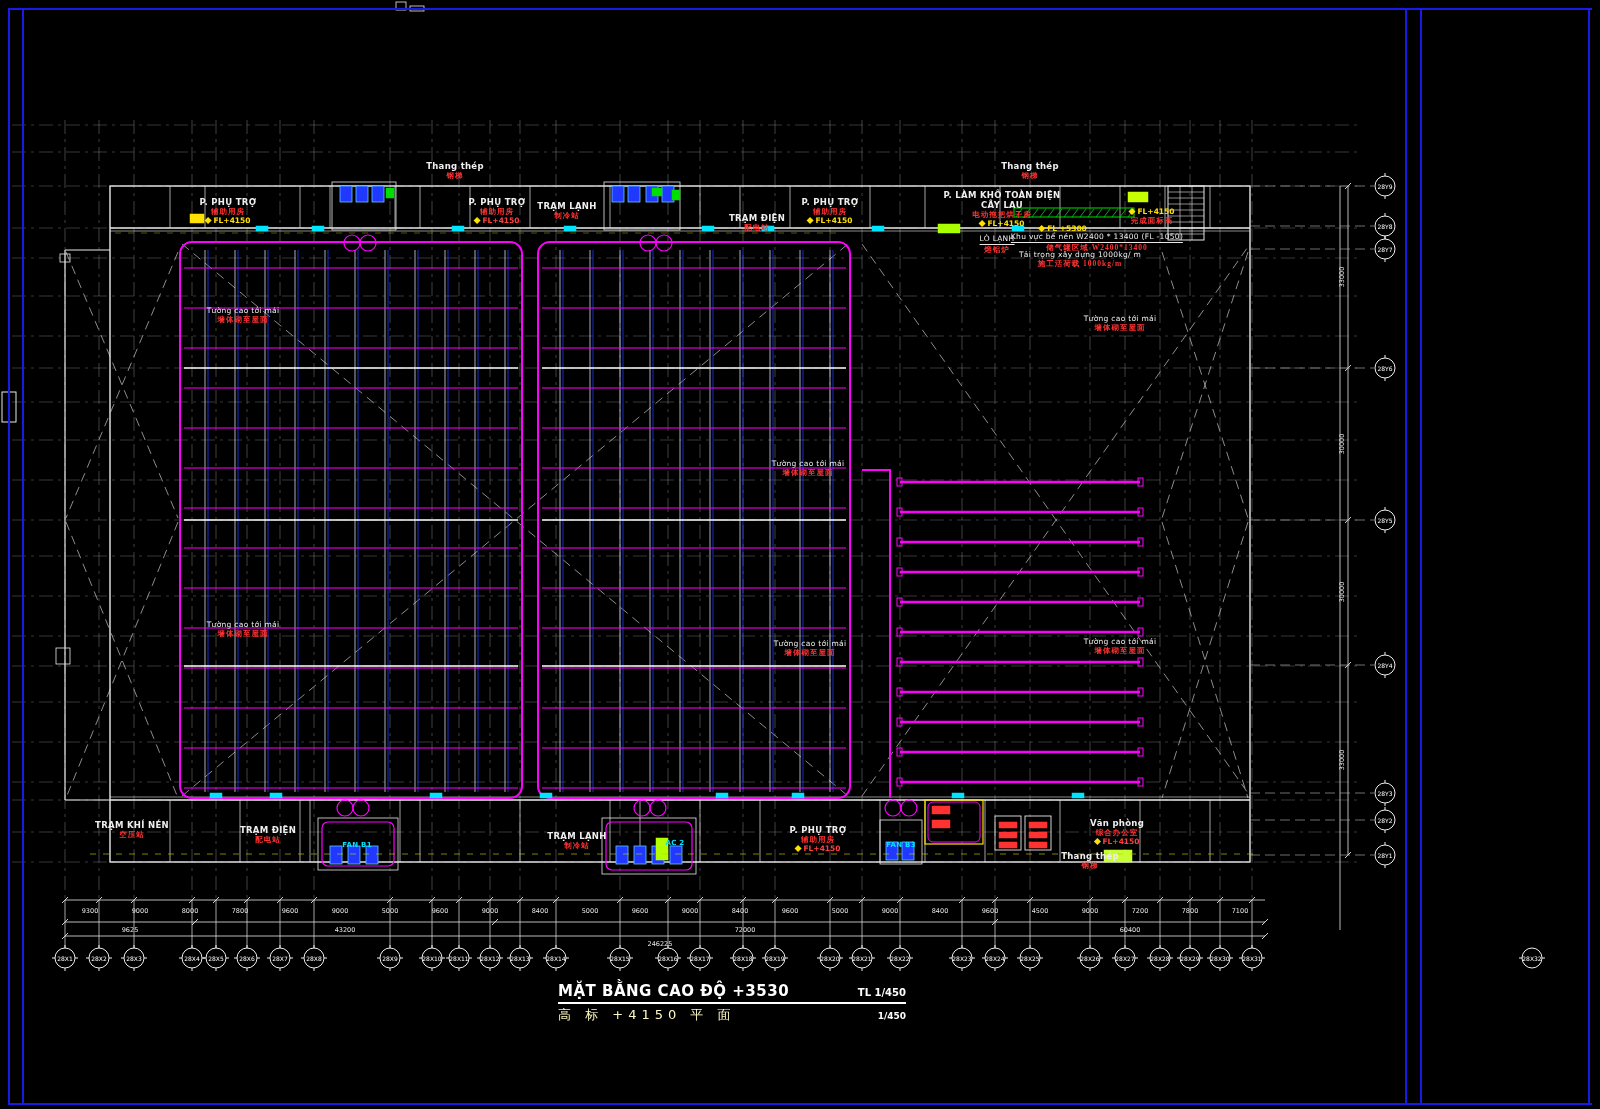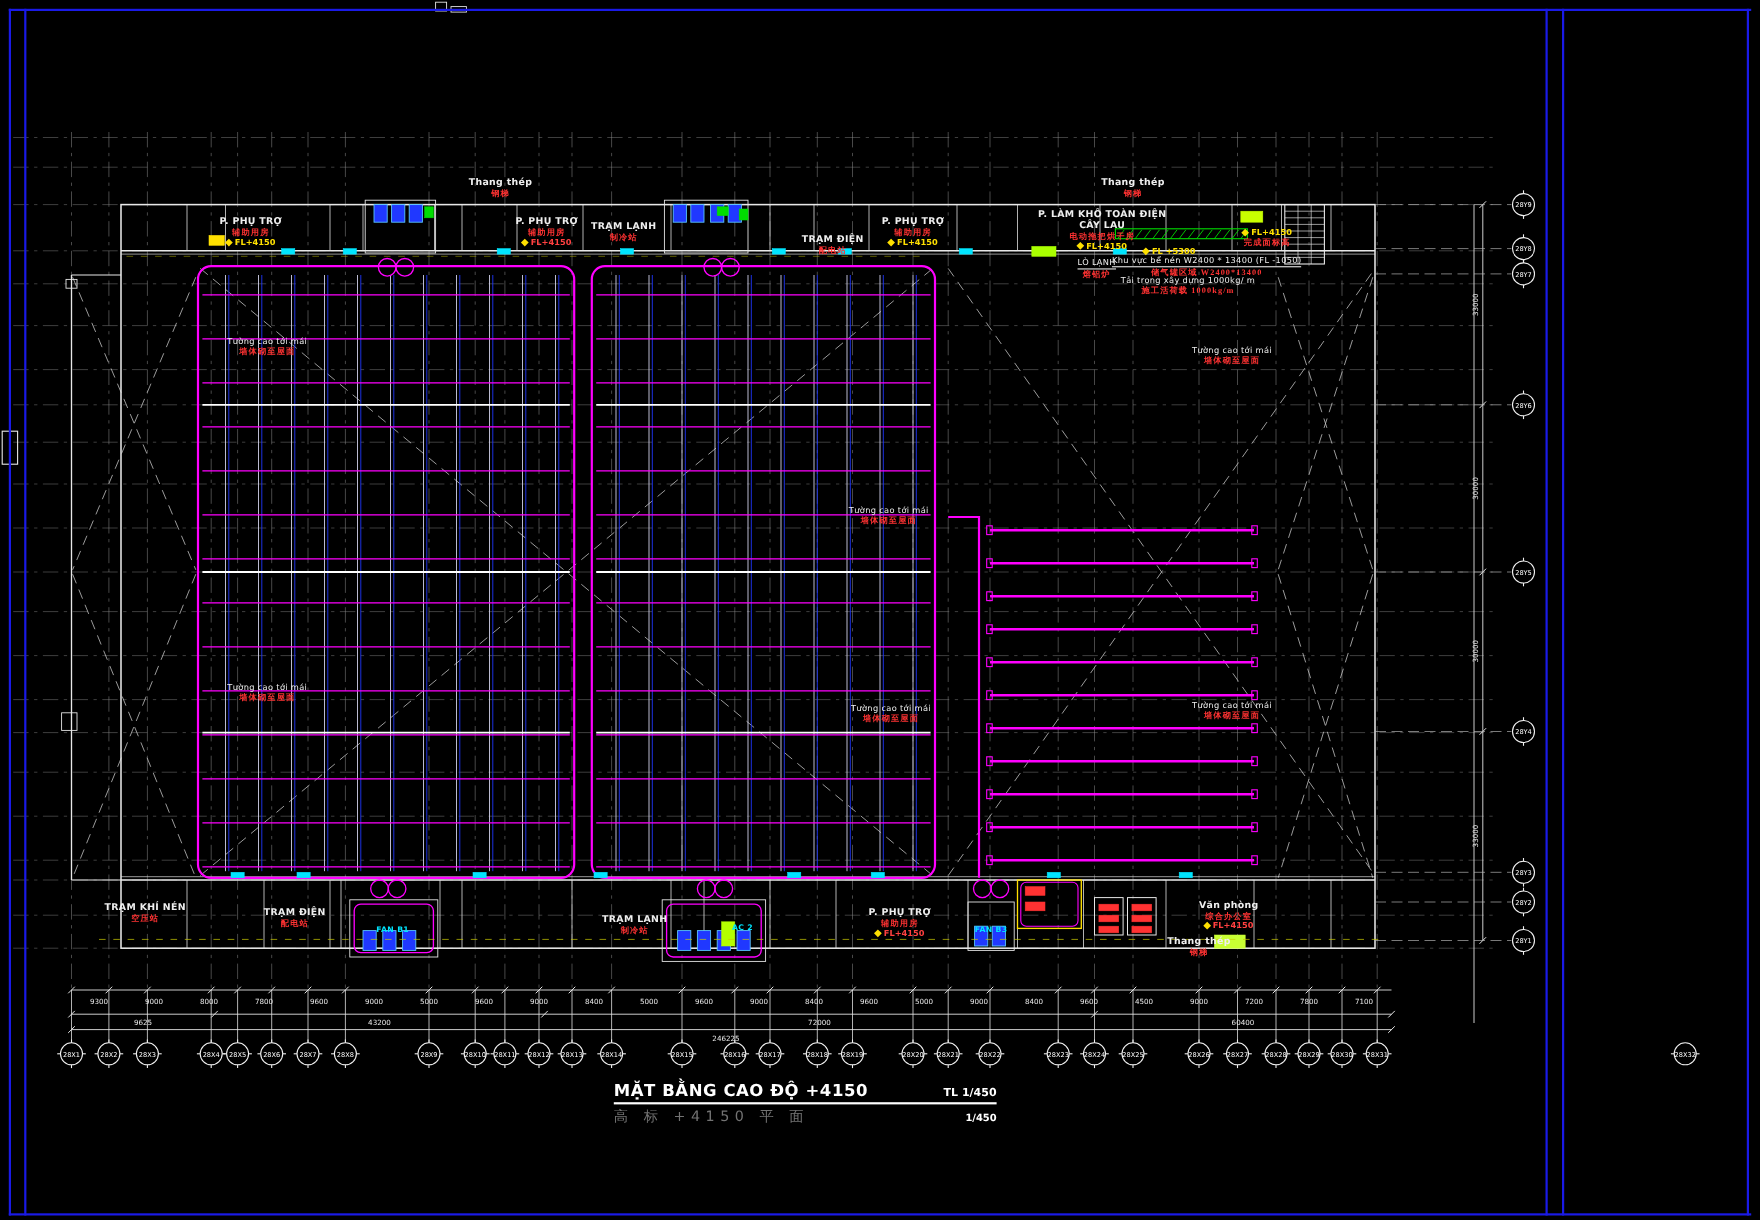--- a/index.html
+++ b/index.html
@@ -25,21 +25,21 @@
              letter-spacing:4px;line-height:1;}
   #watermark .main{font-size:138px;}
   #watermark .com{font-size:80px;letter-spacing:2px;}
   
   #titleblock{position:absolute;left:558px;top:982px;width:348px;z-index:5;color:#fff;}
   #titleblock .row1{display:flex;align-items:baseline;justify-content:space-between;}
   #titleblock .vi{font-size:15px;font-weight:bold;letter-spacing:.5px;}
   #titleblock .tl{font-size:10px;font-weight:bold;}
   #titleblock .sep{height:2px;background:#fff;margin:2px 0 2px 0;}
   #titleblock .row2{display:flex;align-items:baseline;justify-content:space-between;}
-  #titleblock .cnt{font-size:13px;color:#737373;letter-spacing:5px;}
+  #titleblock .cnt{font-size:13px;color:#fef9c3;letter-spacing:5px;}
   #titleblock .sc2{font-size:9px;font-weight:bold;}
 </style>
 </head>
 <body>
 
 <div id="stage">
   <svg id="cad" width="1600" height="1109">
       <g>
         <line x1="65" y1="120" x2="65" y2="900" stroke="#8a8a8a" stroke-width="0.6" stroke-dasharray="14 5 3 5" opacity="0.8"></line>
         <line x1="99" y1="120" x2="99" y2="900" stroke="#8a8a8a" stroke-width="0.6" stroke-dasharray="14 5 3 5" opacity="0.8"></line>
@@ -879,21 +879,21 @@
   <div class="frame-line" style="left:8px;top:1103px;width:1584px;height:2px;"></div>
   <div class="frame-line" style="left:8px;top:8px;width:2px;height:1097px;"></div>
   <div class="frame-line" style="left:22px;top:8px;width:2px;height:1097px;"></div>
   <div class="frame-line" style="left:1405px;top:8px;width:2px;height:1097px;"></div>
   <div class="frame-line" style="left:1420px;top:8px;width:2px;height:1097px;"></div>
   <div class="frame-line" style="left:1588px;top:8px;width:2px;height:1097px;"></div>
 
 
   <div id="titleblock">
     <div class="row1">
-      <span class="vi">MẶT BẰNG CAO ĐỘ +4150</span>
+      <span class="vi">MẶT BẰNG CAO ĐỘ +3530</span>
       <span class="tl">TL 1/450</span>
     </div>
     <div class="sep"></div>
     <div class="row2">
       <span class="cnt">高 标 +4150 平 面</span>
       <span class="sc2">1/450</span>
     </div>
   </div>
 </div>
 

